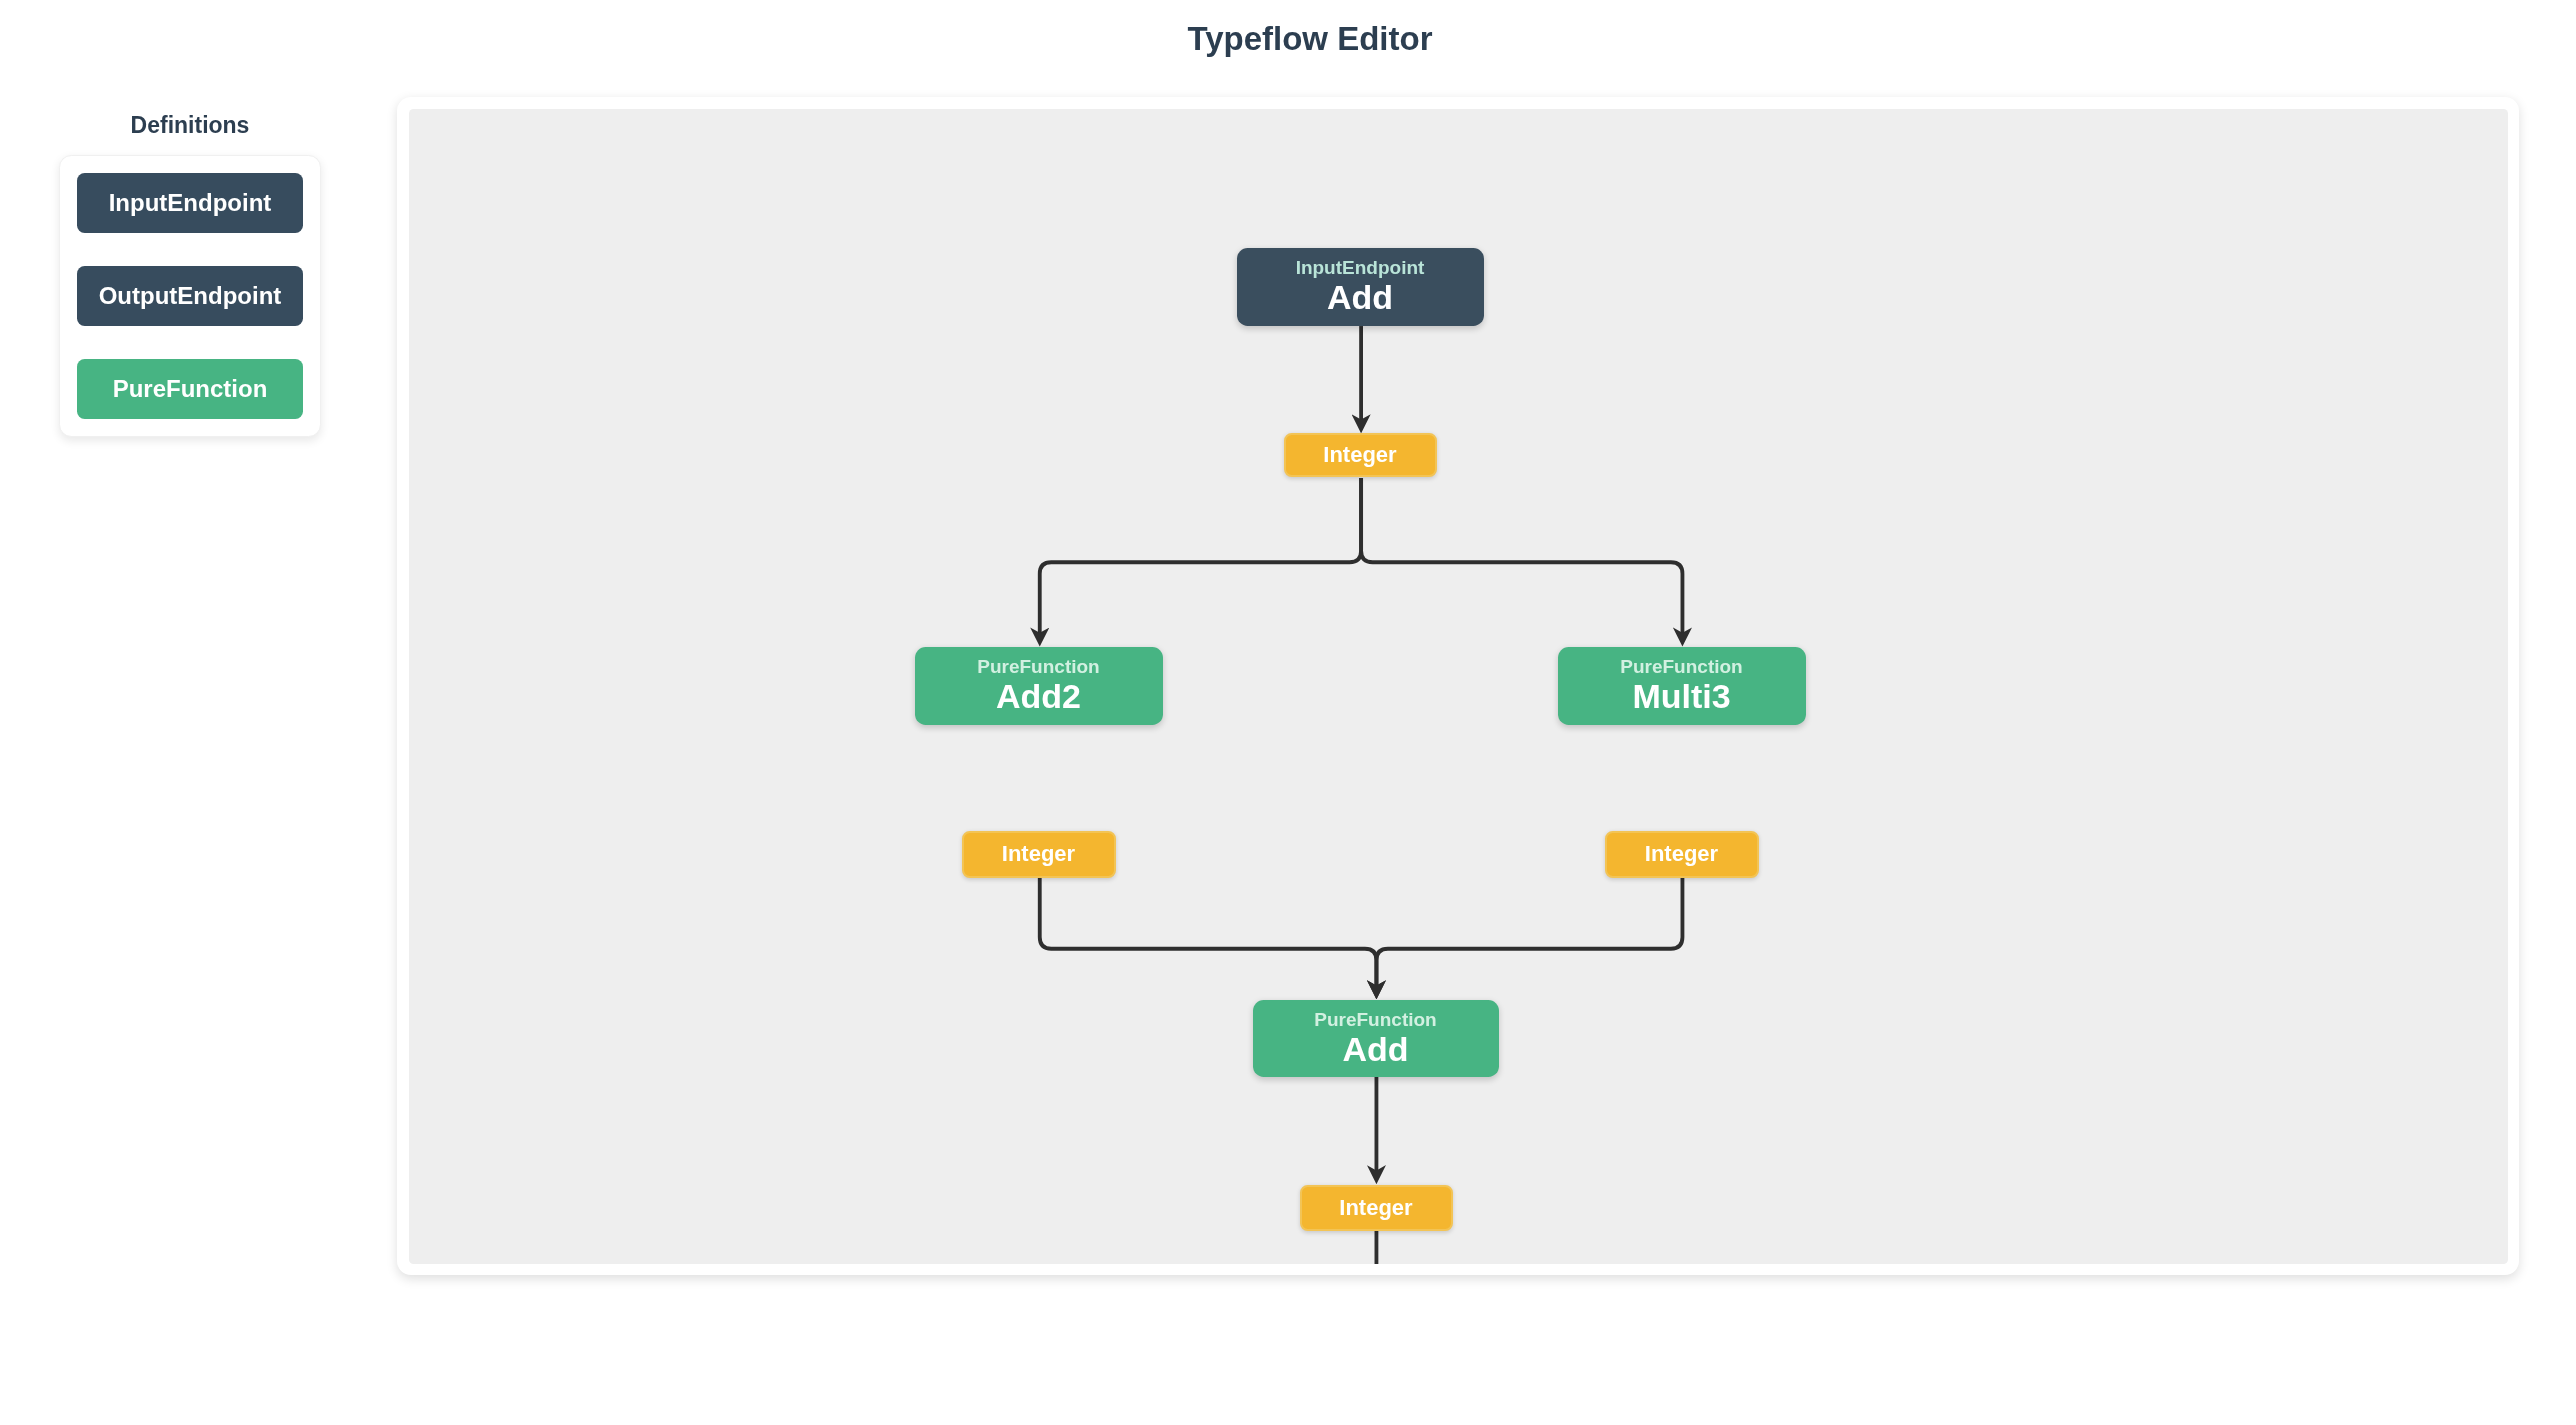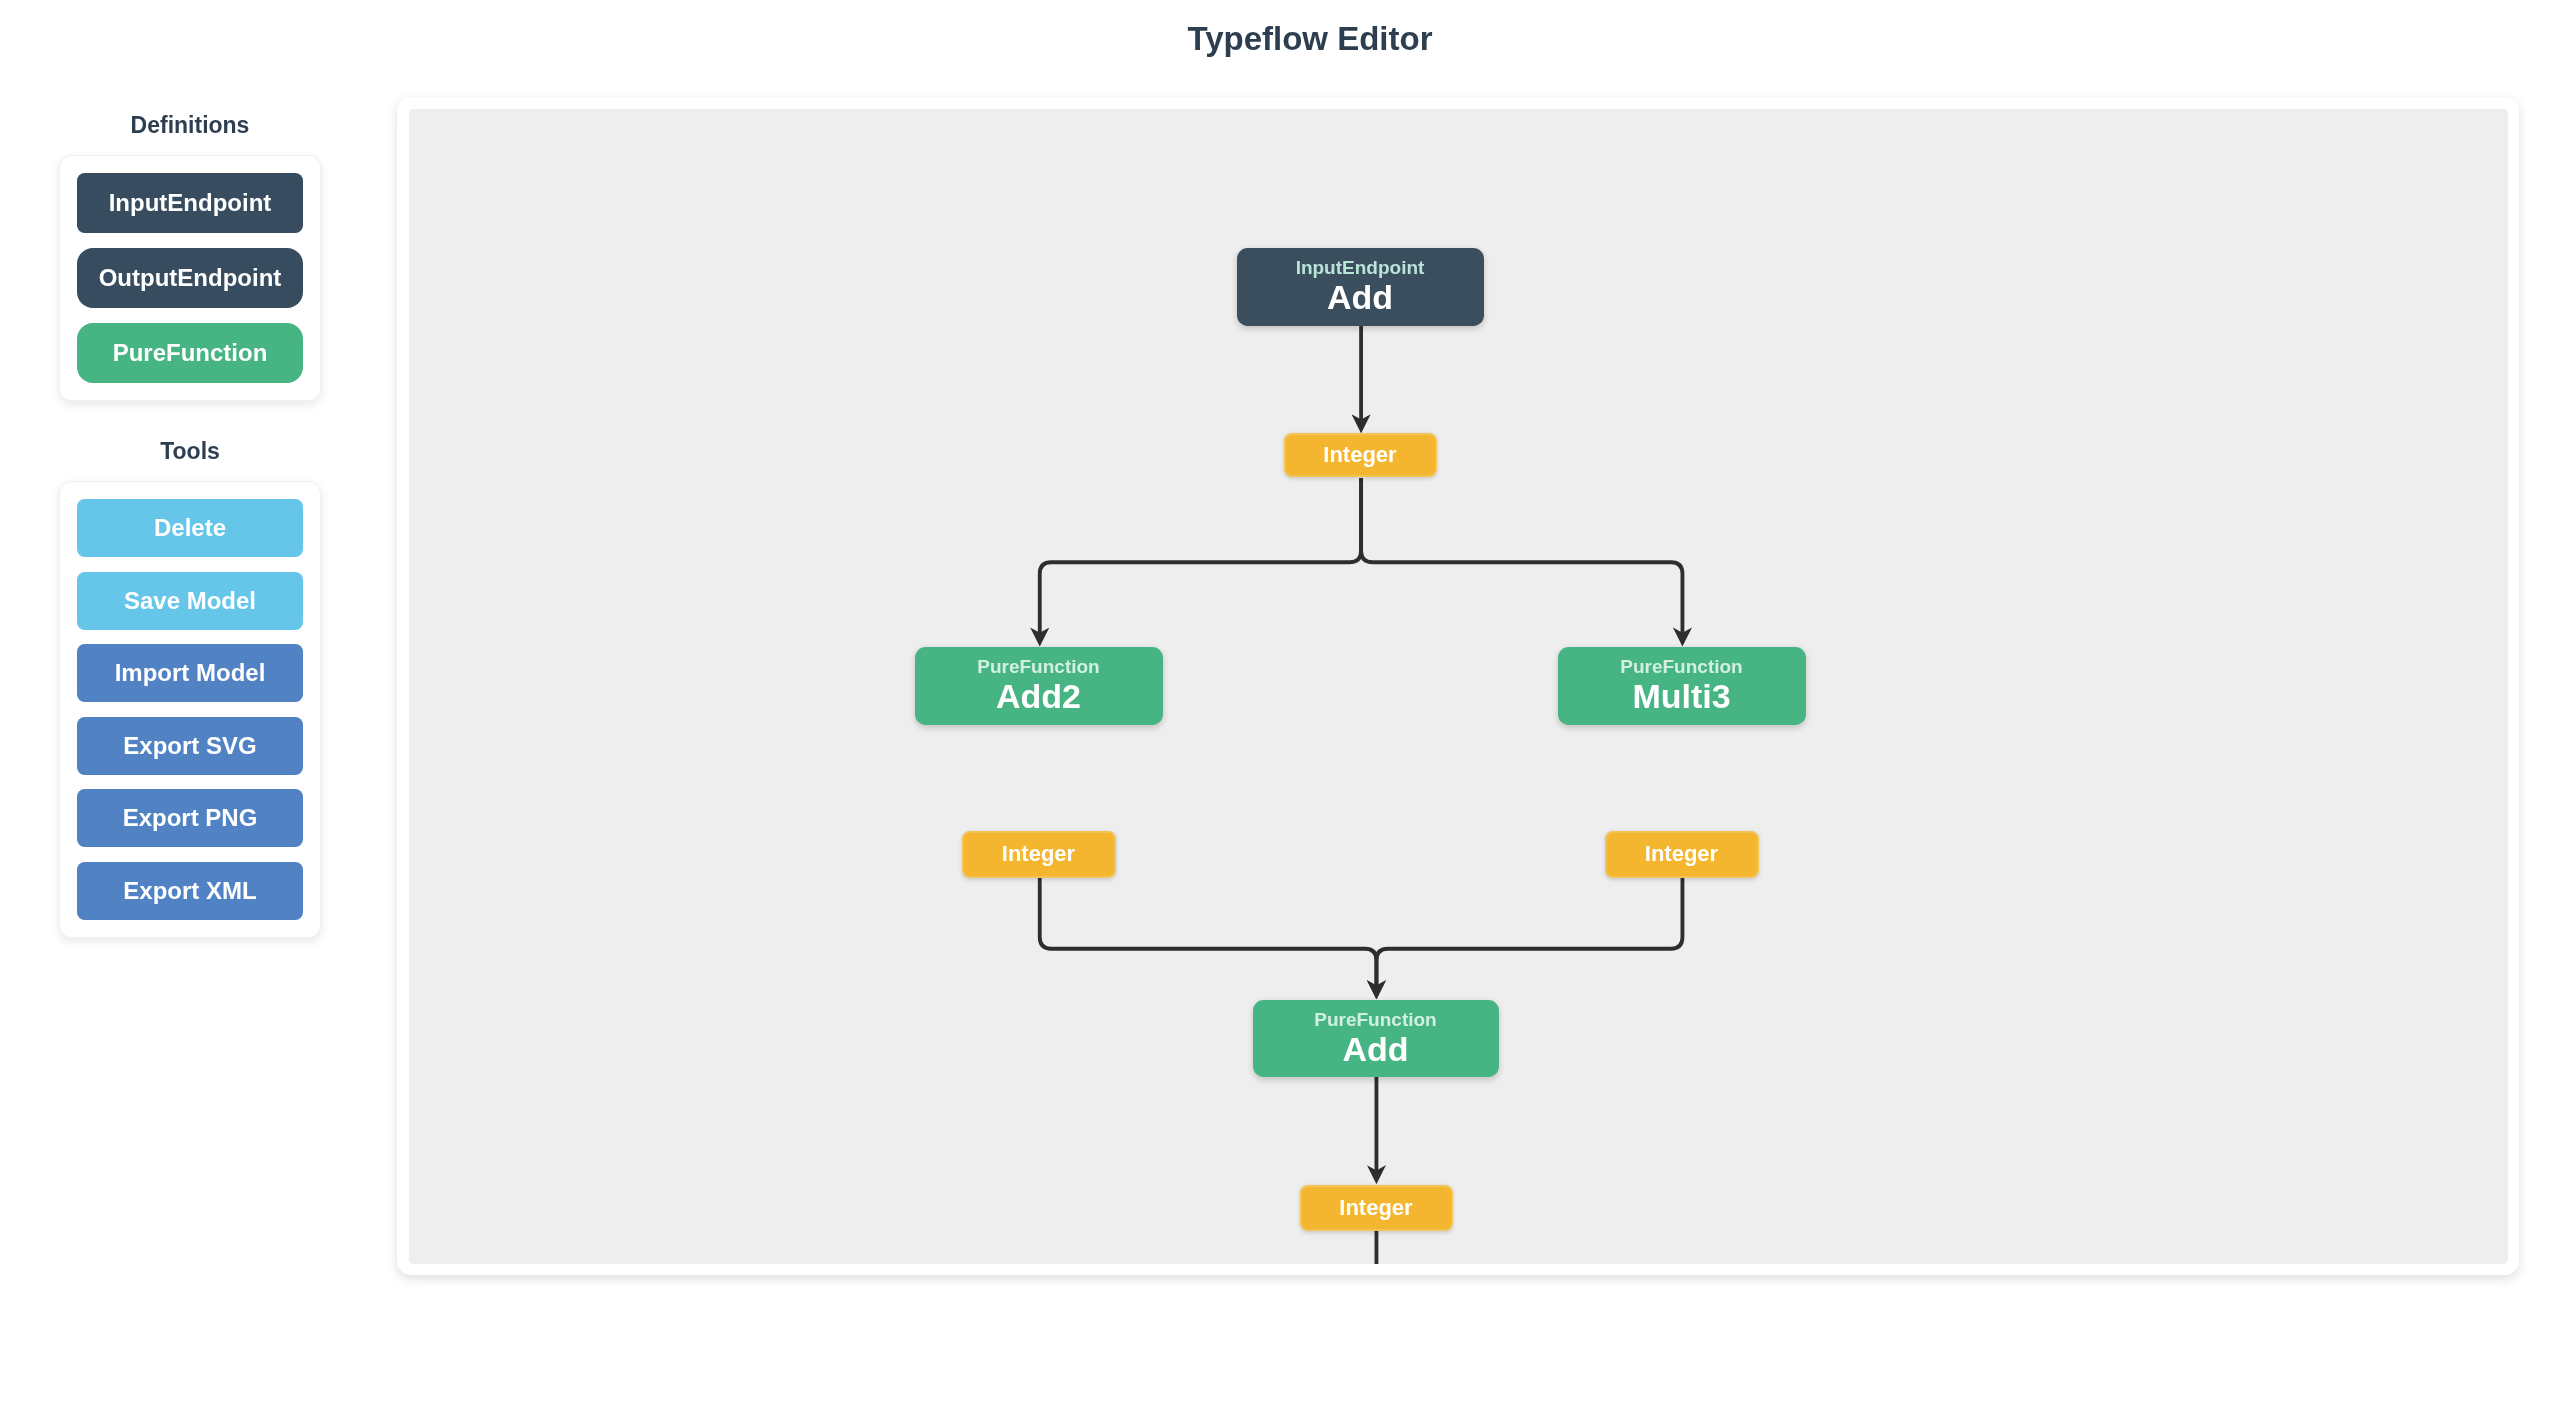--- a/index.html
+++ b/index.html
@@ -25,21 +25,21 @@
     margin-top:14px; background:#fff; border:0.8px solid #f0f0f0;
     border-radius:12.3px; box-shadow:0 3.1px 9.2px rgba(0,0,0,0.09);
     padding:17px; display:flex; flex-direction:column;
   }
   .card .btn {
     border:none; border-radius:7.7px; color:#fff;
     font-family:inherit; font-size:24px; font-weight:700;
     width:100%; cursor:pointer;
   }
   .defs-card .btn { height:60px; }
-  .defs-card .btn + .btn { margin-top:15px;border-radius:16px; }
+  .defs-card .btn + .btn { margin-top:33px; }
   .res-card  .btn { height:61px; font-size:24.5px; }
   .tools-card .btn { height:58px; }
   .tools-card .btn + .btn { margin-top:14.6px; }
 
   .btn-dark  { background:#374c5e; }
   .btn-green { background:#47b483; }
   .btn-cyan  { background:#66c6ea; }
   .btn-blue  { background:#5082c4; }
 
   .sec-resources h2 { margin-top:48px; }
@@ -97,31 +97,20 @@
   <section class="sec-definitions">
     <h2>Definitions</h2>
     <div class="card defs-card">
       <button class="btn btn-dark">InputEndpoint</button>
       <button class="btn btn-dark">OutputEndpoint</button>
       <button class="btn btn-green">PureFunction</button>
     </div>
   </section>
 
 
-  <section class="sec-tools">
-    <h2>Tools</h2>
-    <div class="card tools-card">
-      <button class="btn btn-cyan">Delete</button>
-      <button class="btn btn-cyan">Save Model</button>
-      <button class="btn btn-blue">Import Model</button>
-      <button class="btn btn-blue">Export SVG</button>
-      <button class="btn btn-blue">Export PNG</button>
-      <button class="btn btn-blue">Export XML</button>
-    </div>
-  </section>
 
 
 </aside>
 
 <main class="canvas-card">
   <div class="canvas-inner">
 
     <svg class="edges" width="2099" height="1155" viewBox="0 0 2736 1506">
       <defs>
         <marker id="arrow" viewBox="0 0 10 10" refX="4" refY="5" markerWidth="5" markerHeight="5" orient="auto">

